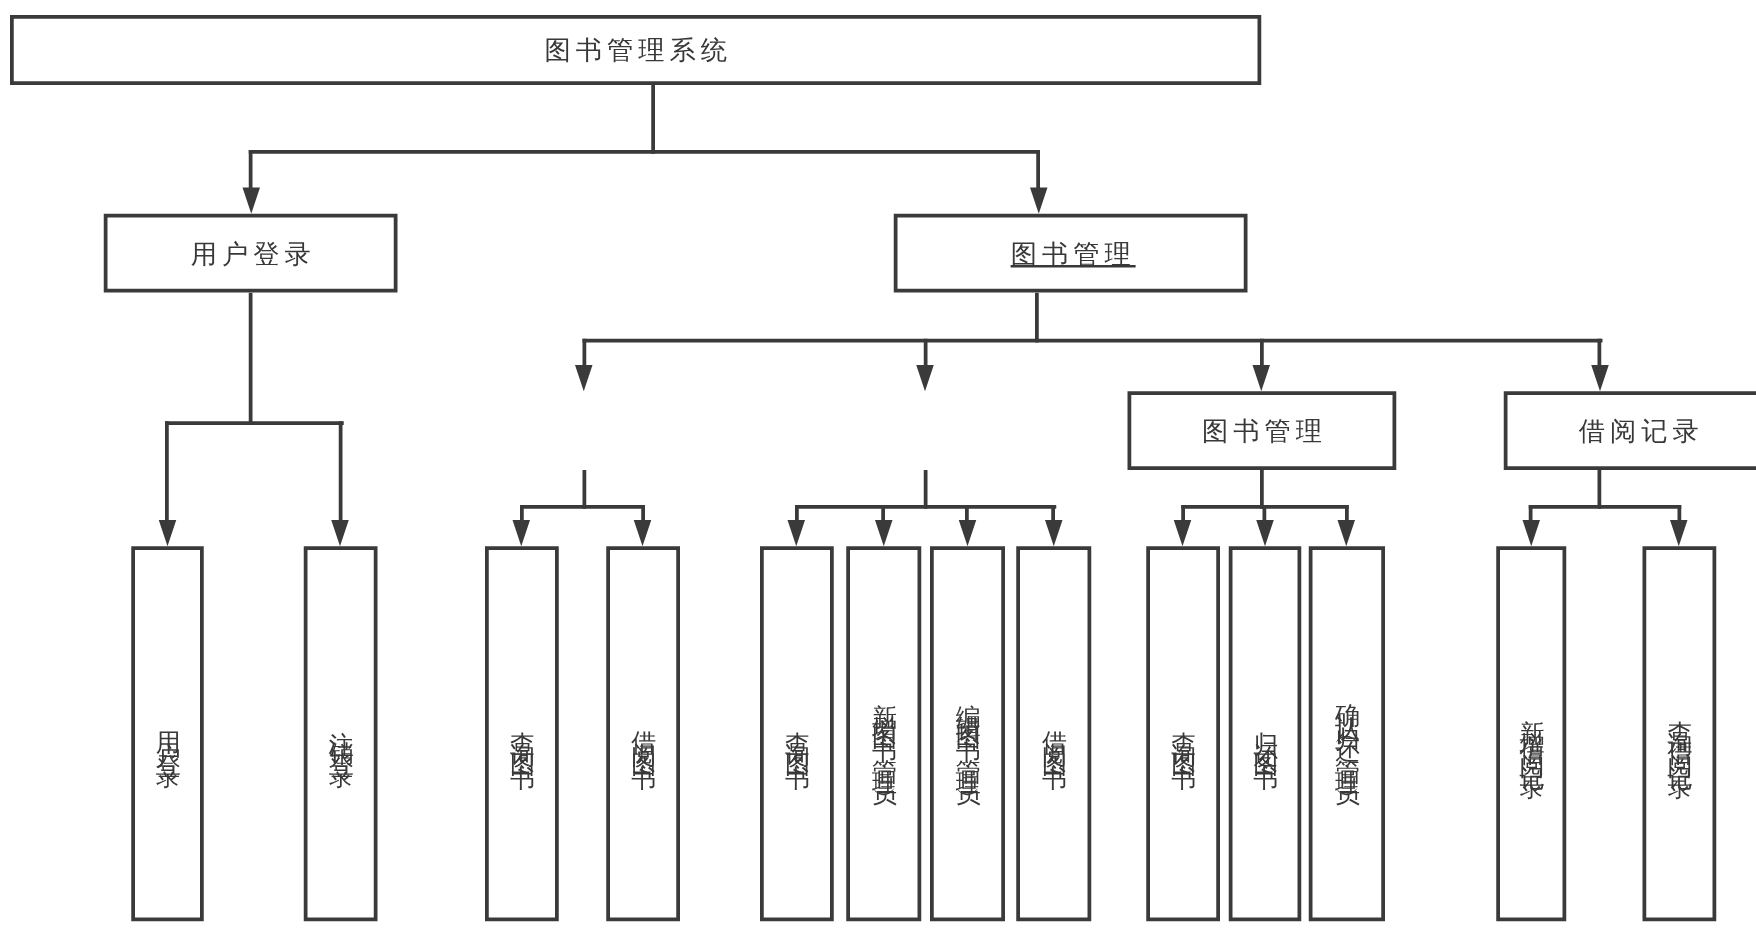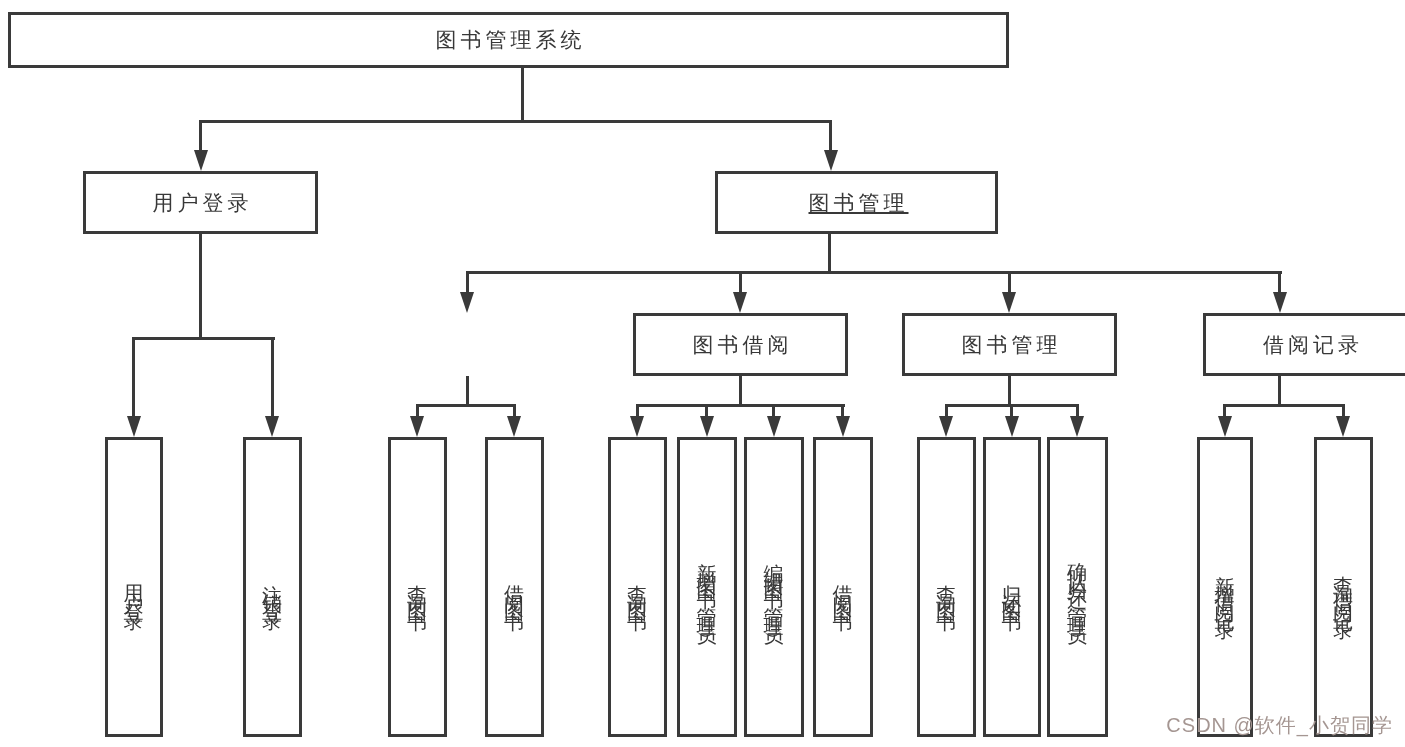--- a/index.html
+++ b/index.html
@@ -123,21 +123,20 @@
   <div class="vline" style="left:1223px; top:404px; height:14px;"></div>
   <div class="arrowhead" style="left:1218px; top:416px;"></div>
   <div class="vline" style="left:1342px; top:404px; height:14px;"></div>
   <div class="arrowhead" style="left:1336px; top:416px;"></div>
 
   <div class="node h" style="left:8px;   top:12px;  width:1001px; height:56px;">图书管理系统</div>
 
   <div class="node h" style="left:83px;   top:171px; width:235px;  height:63px;">用户登录</div>
   <div class="node h" style="left:715px;  top:171px; width:283px;  height:63px;text-decoration:underline;">图书管理</div>
 
-  <div class="node h" style="left:633px;  top:313px; width:215px;  height:63px;">图书借阅</div>
   <div class="node h" style="left:902px;  top:313px; width:215px;  height:63px;">图书管理</div>
   <div class="node h" style="left:1172px; top:313px; width:216px;  height:63px;margin-left:31px;">借阅记录</div>
 
   <div class="node v" style="left:105px;  top:437px; width:58px; height:300px;">用户登录</div>
   <div class="node v" style="left:243px;  top:437px; width:59px; height:300px;">注销登录</div>
 
   <div class="node v" style="left:388px;  top:437px; width:59px; height:300px;">查询图书</div>
   <div class="node v" style="left:485px;  top:437px; width:59px; height:300px;">借阅图书</div>
 
   <div class="node v" style="left:608px;  top:437px; width:59px; height:300px;">查询图书</div>
@@ -145,15 +144,14 @@
   <div class="node v" style="left:744px;  top:437px; width:60px; height:300px;">编辑图书（管理员）</div>
   <div class="node v" style="left:813px;  top:437px; width:60px; height:300px;">借阅图书</div>
 
   <div class="node v" style="left:917px;  top:437px; width:59px; height:300px;">查询图书</div>
   <div class="node v" style="left:983px;  top:437px; width:58px; height:300px;">归还图书</div>
   <div class="node v" style="left:1047px; top:437px; width:61px; height:300px;">确认归还（管理员）</div>
 
   <div class="node v" style="left:1197px; top:437px; width:56px; height:300px;">新增借阅记录</div>
   <div class="node v" style="left:1314px; top:437px; width:59px; height:300px;">查询借阅记录</div>
 
-  <div class="watermark">CSDN @软件_小贺同学</div>
 
 </div>
 
 </body></html>

